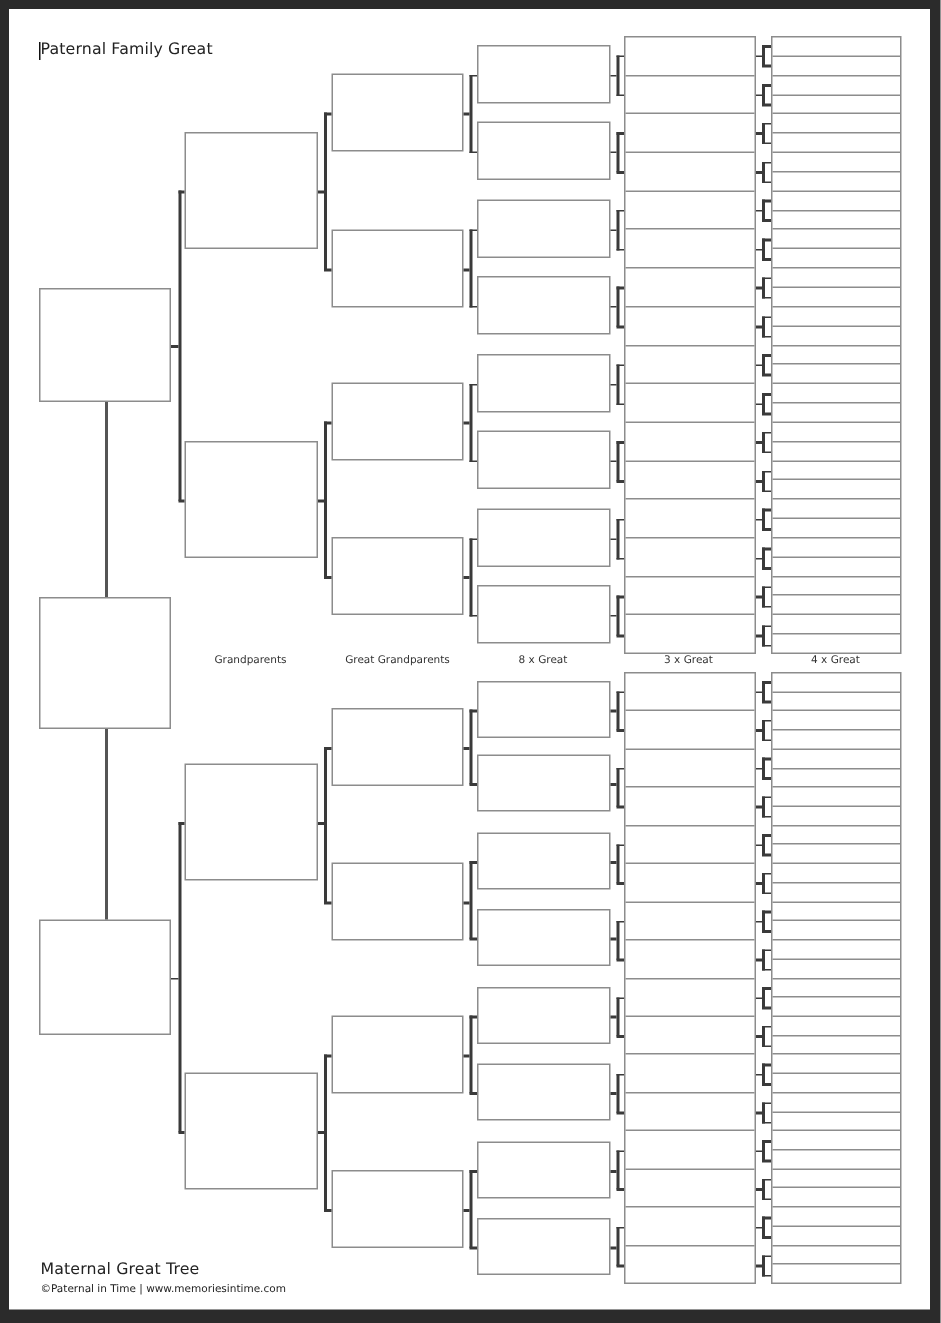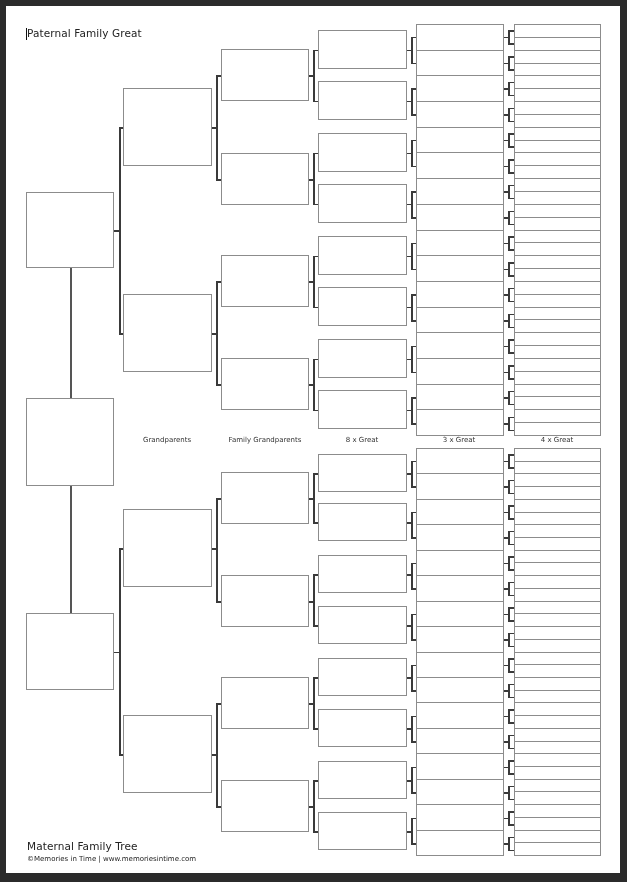--- a/index.html
+++ b/index.html
@@ -405,20 +405,20 @@
       <div class="ln" style="left: 502px; top: 805.375px; width: 1.5px; height: 13.75px;"></div>
       <div class="ln" style="left: 502px; top: 805.375px; width: 6px; height: 1.5px;"></div>
       <div class="ln" style="left: 502px; top: 818.125px; width: 6px; height: 1.5px;"></div>
       <div class="ln" style="left: 498px; top: 837.25px; width: 4px; height: 1.5px;"></div>
       <div class="ln" style="left: 502px; top: 830.875px; width: 1.5px; height: 13.75px;"></div>
       <div class="ln" style="left: 502px; top: 830.875px; width: 6px; height: 1.5px;"></div>
       <div class="ln" style="left: 502px; top: 843.625px; width: 6px; height: 1.5px;"></div>
     </div>
 
   <div class="gen" style="left:161px;top:430px;">Grandparents</div>
-  <div class="gen" style="left:259px;top:430px;">Family Grandparents</div>
+  <div class="gen" style="left:259px;top:430px;">Great Grandparents</div>
   <div class="gen" style="left:356px;top:430px;">8 x Great</div>
   <div class="gen" style="left:453px;top:430px;">3 x Great</div>
   <div class="gen" style="left:551px;top:430px;">4 x Great</div>
 
-  <div class="title" style="left:21px;top:834px;">Maternal Family Tree</div>
-  <div class="footer" style="left:21px;top:849px;">©Memories in Time | www.memoriesintime.com</div>
+  <div class="title" style="left:21px;top:834px;">Maternal Great Tree</div>
+  <div class="footer" style="left:21px;top:849px;">©Paternal in Time | www.memoriesintime.com</div>
 </div>
 
 </body></html>

